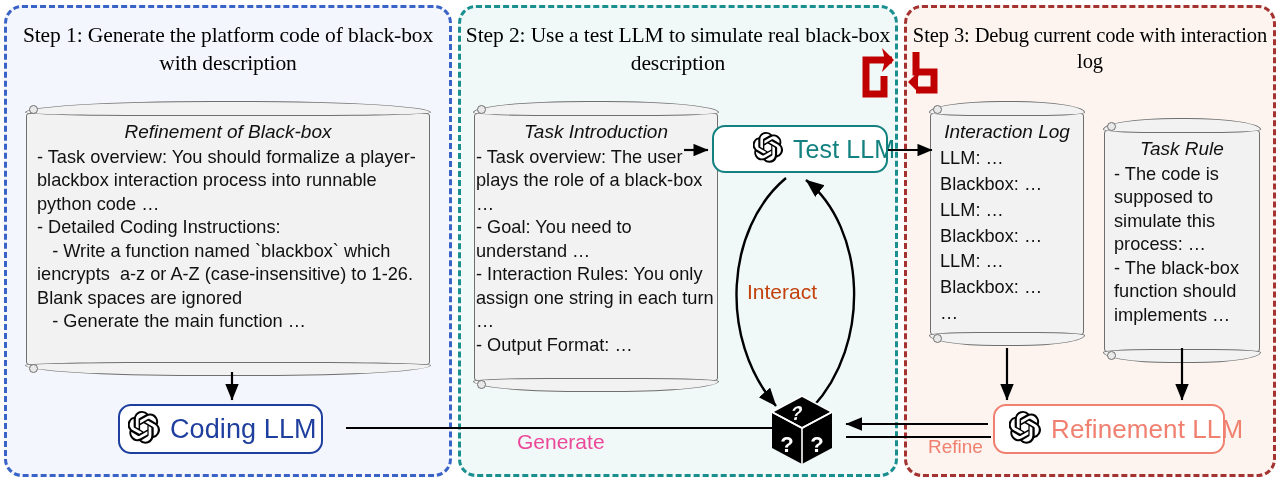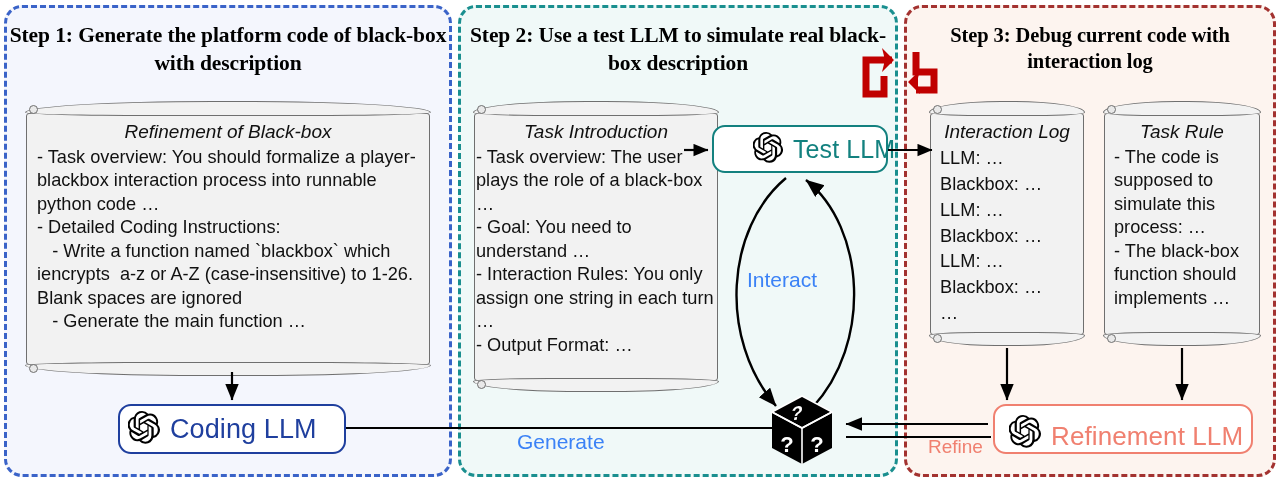--- a/index.html
+++ b/index.html
@@ -8,21 +8,21 @@
 
   .stage{position:absolute;inset:0;}
 
   
   .panel{position:absolute;border-style:dashed;border-width:3px;border-radius:18px;box-sizing:border-box;}
   #panel-1{left:4px;  top:5px; width:448px; height:472px; border-color:#3a63c8; background:#f4f6fd;}
   #panel-2{left:458px;top:5px; width:440px; height:472px; border-color:#1a8f8f; background:#f0f9f8;}
   #panel-3{left:904px;top:5px; width:372px; height:472px; border-color:#a33230; background:#fdf4ef;}
 
   .panel-title{position:absolute;left:0;right:0;top:14px;text-align:center;
-      font-family:"Liberation Serif",serif;font-weight:bold;font-size:21.5px;color:#000;
+      font-family:"Liberation Serif",serif;font-weight:normal;font-size:21.5px;color:#000;
       line-height:1.28;letter-spacing:-.1px;}
   #panel-3 .panel-title{font-size:20.5px;}
 
   
   .scroll{position:absolute;background:#f2f2f2;border:1.6px solid #6f6f6f;box-sizing:border-box;}
   .scroll-top{position:absolute;left:-2px;right:-2px;top:-13px;height:15px;
       background:#f2f2f2;border:1.6px solid #6f6f6f;border-radius:60% 60% 40% 40%/100% 100% 30% 30%;
       box-sizing:border-box;}
   .scroll-top:before{content:"";position:absolute;left:3px;top:3px;width:7px;height:7px;
       border:1.5px solid #6f6f6f;border-radius:50%;background:#e9e9e9;}
@@ -31,38 +31,38 @@
       box-sizing:border-box;}
   .scroll-bot:before{content:"";position:absolute;left:3px;bottom:2px;width:7px;height:7px;
       border:1.5px solid #6f6f6f;border-radius:50%;background:#e9e9e9;}
   .scroll-head{text-align:center;font-style:italic;font-size:19px;color:#111;margin:5px 0 3px;}
   .scroll-body{font-size:18.2px;line-height:1.29;color:#111;white-space:pre-wrap;}
   #log-card .scroll-body{line-height:1.42;}
 
   #desc-card{left:26px;top:113px;width:404px;height:252px;border-radius:3px;padding:2px 10px 0;}
   #task-card{left:474px;top:113px;width:244px;height:268px;border-radius:3px;padding:2px 1px 0;}
   #log-card {left:930px;top:113px;width:154px;height:222px;border-radius:3px;padding:2px 9px 0;}
-  #rule-card{left:1104px;top:113px;width:156px;height:222px;border-radius:3px;padding:2px 9px 0;}
+  #rule-card{left:1104px;top:130px;width:156px;height:222px;border-radius:3px;padding:2px 9px 0;}
 
   
   .llm-box{position:absolute;display:flex;align-items:center;gap:9px;
       border:2.6px solid;border-radius:13px;background:#fff;box-sizing:border-box;padding:0 14px;}
   .llm-label{font-size:27px;letter-spacing:.1px;white-space:nowrap;}
-  #coding-llm{left:118px;top:404px;width:228px;height:50px;border-color:#1f3f9e;padding-left:8px;}
+  #coding-llm{left:118px;top:404px;width:205px;height:50px;border-color:#1f3f9e;padding-left:8px;}
   #coding-llm .llm-label{color:#1f3f9e;}
   #test-llm  {left:712px;top:125px;width:176px;height:48px;border-color:#13817f;padding-left:39px;}
   #test-llm .llm-label{color:#13817f;font-size:25px;}
-  #refine-llm{left:993px;top:404px;width:260px;height:50px;border-color:#f08070;align-items:flex-end;}
+  #refine-llm{left:993px;top:404px;width:232px;height:50px;border-color:#f08070;}
   #refine-llm .llm-label{color:#f08070;font-size:26px;}
   .oai-icon{flex:0 0 auto;display:block;}
 
   
   .edge-label{position:absolute;font-size:21px;white-space:nowrap;}
-  #generate-label{left:517px;top:430px;color:#3b82f6;text-align:right;}
-  #interact-label{left:747px;top:268px;color:#3b82f6;}
+  #generate-label{left:517px;top:430px;color:#ec4899;text-align:right;}
+  #interact-label{left:747px;top:280px;color:#c2410c;}
   #refine-label  {left:928px;top:436px;color:#f08070;font-size:19px;}
 
   svg.ovl{position:absolute;left:0;top:0;width:1280px;height:481px;overflow:visible;pointer-events:none;}
 </style>
 </head>
 <body>
 
 <div class="stage">
 
   <div class="panel" id="panel-1">

